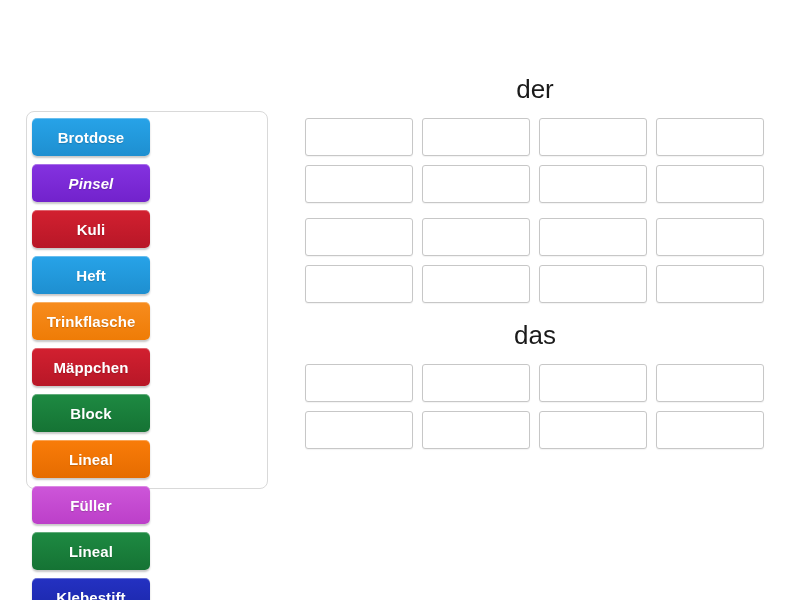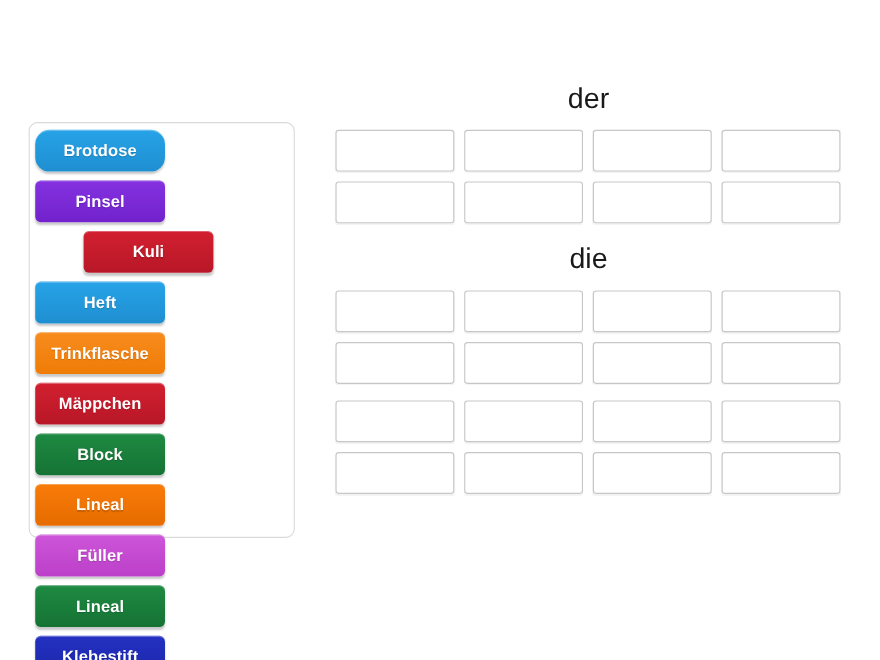--- a/index.html
+++ b/index.html
@@ -103,54 +103,37 @@
     box-shadow: 0 1px 1px rgba(0,0,0,0.05);
   }
 </style>
 </head>
 <body>
 
 <div id="stage">
 
   <div class="tile-tray">
     <div class="tile-grid">
-        <div class="tile" style="background: linear-gradient(rgb(39, 163, 232) 0%, rgb(30, 143, 208) 100%); border-radius: 13px;">Brotdose</div>
-        <div class="tile" style="background: linear-gradient(rgb(132, 50, 224) 0%, rgb(114, 34, 204) 100%);">Pinsel</div>
-        <div class="tile" style="background: linear-gradient(rgb(210, 32, 48) 0%, rgb(184, 23, 39) 100%); margin-left: 44px;">Kuli</div>
+        <div class="tile" style="background: linear-gradient(rgb(39, 163, 232) 0%, rgb(30, 143, 208) 100%);">Brotdose</div>
+        <div class="tile" style="background: linear-gradient(rgb(132, 50, 224) 0%, rgb(114, 34, 204) 100%); font-style: italic;">Pinsel</div>
+        <div class="tile" style="background: linear-gradient(rgb(210, 32, 48) 0%, rgb(184, 23, 39) 100%);">Kuli</div>
         <div class="tile" style="background: linear-gradient(rgb(39, 163, 232) 0%, rgb(30, 143, 208) 100%); text-align: center;">Heft</div>
         <div class="tile" style="background: linear-gradient(rgb(247, 140, 30) 0%, rgb(239, 124, 6) 100%);">Trinkflasche</div>
         <div class="tile" style="background: linear-gradient(rgb(210, 32, 48) 0%, rgb(184, 23, 39) 100%);">Mäppchen</div>
         <div class="tile" style="background: linear-gradient(rgb(30, 138, 66) 0%, rgb(21, 115, 52) 100%);">Block</div>
         <div class="tile" style="background: linear-gradient(rgb(249, 124, 9) 0%, rgb(230, 108, 0) 100%); text-align: right;">Lineal</div>
         <div class="tile" style="background: linear-gradient(rgb(205, 86, 217) 0%, rgb(188, 63, 201) 100%);">Füller</div>
         <div class="tile" style="background: linear-gradient(rgb(30, 138, 66) 0%, rgb(21, 115, 52) 100%);">Lineal</div>
         <div class="tile" style="background: linear-gradient(rgb(36, 49, 194) 0%, rgb(26, 38, 168) 100%);">Klebestift</div>
       </div>
   </div>
 
   <div class="groups">
       <div class="group-block">
         <div class="group-heading">der</div>
-        <div class="slot-rows">
-          <div class="slot-row">
-            <div class="slot"></div>
-            <div class="slot"></div>
-            <div class="slot"></div>
-            <div class="slot"></div>
-          </div>
-          <div class="slot-row">
-            <div class="slot"></div>
-            <div class="slot"></div>
-            <div class="slot"></div>
-            <div class="slot"></div>
-          </div>
-        </div>
-      </div>
-      <div class="group-block">
-        <div class="group-heading">die</div>
         <div class="slot-rows">
           <div class="slot-row">
             <div class="slot"></div>
             <div class="slot"></div>
             <div class="slot"></div>
             <div class="slot"></div>
           </div>
           <div class="slot-row">
             <div class="slot"></div>
             <div class="slot"></div>
@@ -168,15 +151,32 @@
             <div class="slot"></div>
           </div>
           <div class="slot-row">
             <div class="slot"></div>
             <div class="slot"></div>
             <div class="slot"></div>
             <div class="slot"></div>
           </div>
         </div>
       </div>
+      <div class="group-block">
+        <div class="group-heading">das</div>
+        <div class="slot-rows">
+          <div class="slot-row">
+            <div class="slot"></div>
+            <div class="slot"></div>
+            <div class="slot"></div>
+            <div class="slot"></div>
+          </div>
+          <div class="slot-row">
+            <div class="slot"></div>
+            <div class="slot"></div>
+            <div class="slot"></div>
+            <div class="slot"></div>
+          </div>
+        </div>
+      </div>
     </div>
 
 </div>
 
 </body></html>

